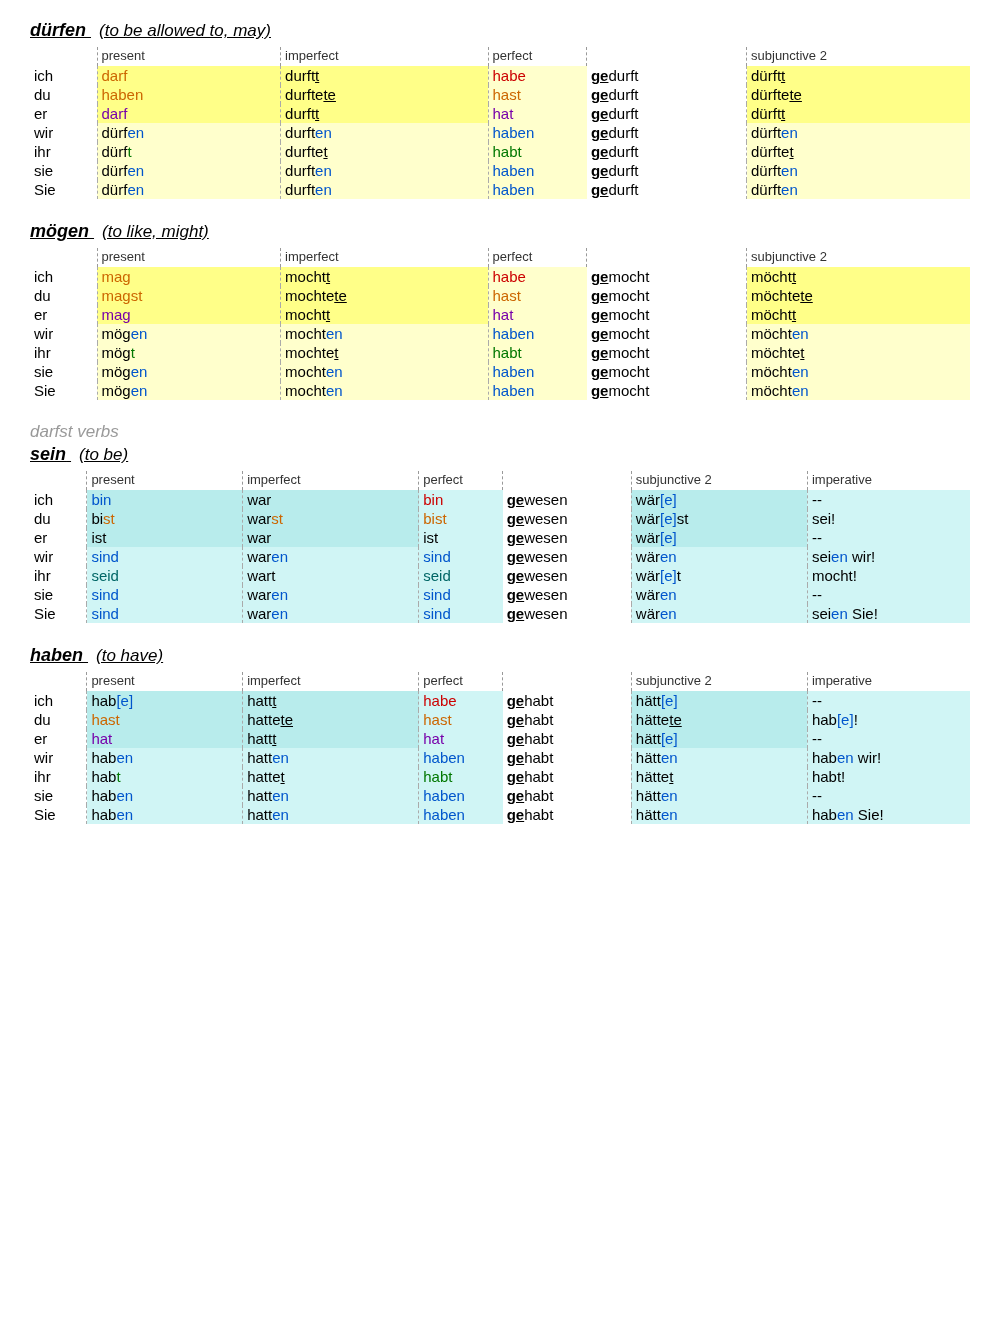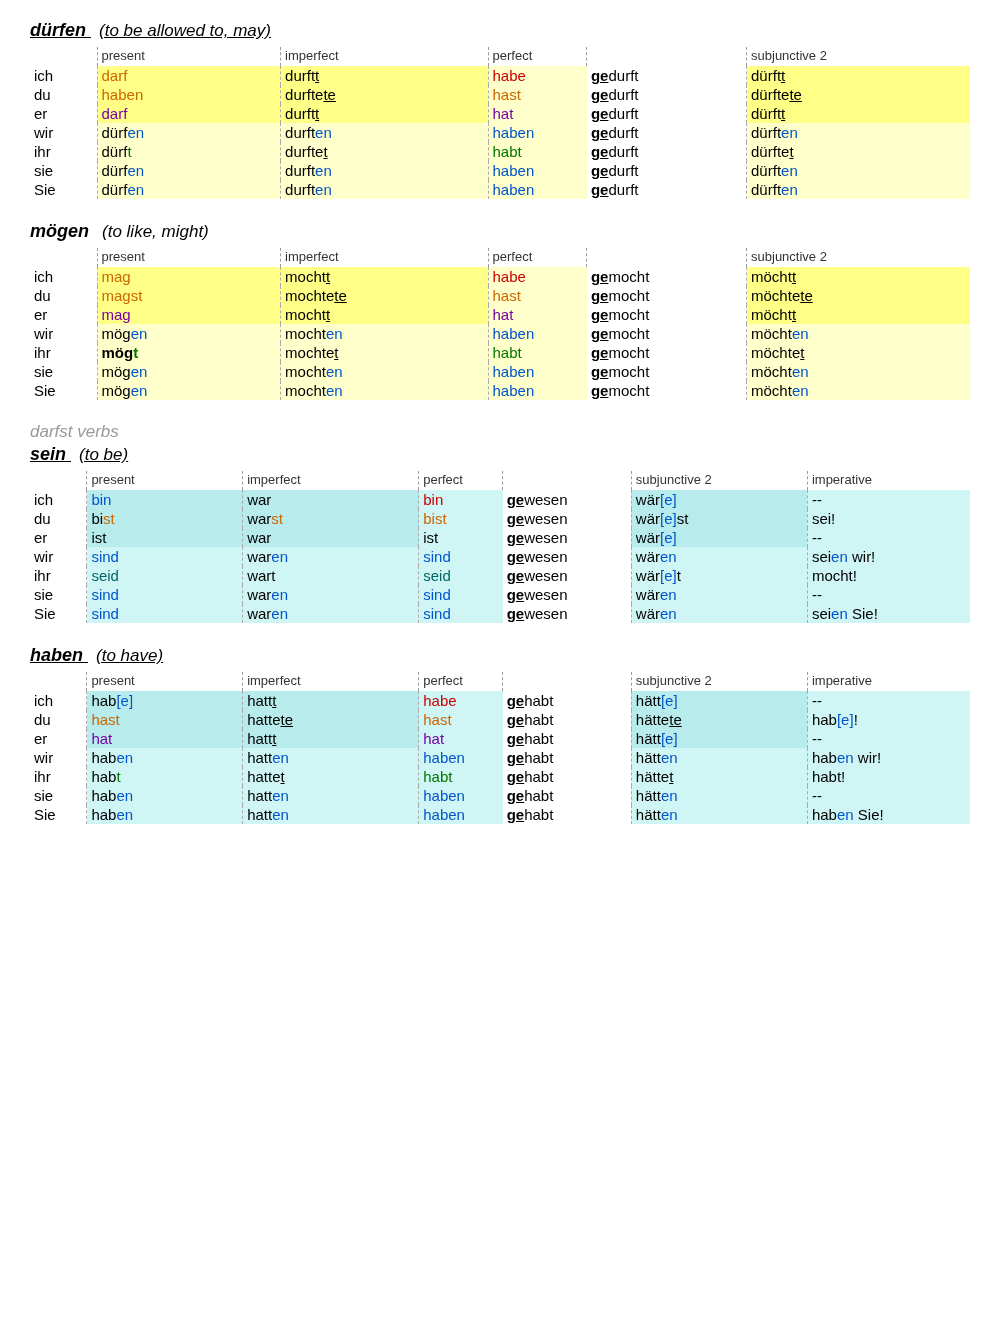--- a/index.html
+++ b/index.html
@@ -92,21 +92,21 @@
             <td style="width:115px;border-left:1px dashed #aaa;padding:1px 6px 1px 4px;background:#ffffcc;"><span>dürf<span style="color:#0055cc">en</span></span></td>
             <td style="width:130px;border-left:1px dashed #aaa;padding:1px 6px 1px 4px;background:#ffffcc;"><span>durft<span style="color:#0055cc">en</span></span></td>
             <td style="width:62px;border-left:1px dashed #aaa;padding:1px 6px 1px 4px;background:#ffffcc;"><span style="color:#0055cc">haben</span></td>
             <td style="width:100px;padding:1px 6px 1px 4px;"><strong><u>ge</u></strong>durft</td>
             <td style="width:140px;border-left:1px dashed #aaa;padding:1px 6px 1px 4px;background:#ffffcc;"><span>dürft<span style="color:#0055cc">en</span></span></td>
           </tr>
         </tbody>
       </table>
     </div>
     <div style="margin-bottom:22px;">
-      <div style="font-style:italic;font-weight:bold;font-size:18px;margin-bottom:6px;">
+      <div style="font-style:italic;font-weight:bold;text-decoration:underline;font-size:18px;margin-bottom:6px;">
     <span>mögen</span>
     <span style="font-weight:normal;text-decoration:none;font-style:italic;font-size:17px;margin-left:8px;">(to like, might)</span>
   </div>
       <table style="border-collapse:collapse;">
         <tbody>
           <tr>
             <td style="width:42px;"></td>
             <td style="width:115px;border-left:1px dashed #999;padding:1px 6px 3px 4px;font-size:13px;color:#333;">present</td>
             <td style="width:130px;border-left:1px dashed #999;padding:1px 6px 3px 4px;font-size:13px;color:#333;">imperfect</td>
             <td style="width:62px;border-left:1px dashed #999;padding:1px 6px 3px 4px;font-size:13px;color:#333;">perfect</td>
@@ -140,21 +140,21 @@
           <tr>
             <td style="width:42px;padding:1px 4px;">wir</td>
             <td style="width:115px;border-left:1px dashed #aaa;padding:1px 6px 1px 4px;background:#ffffcc;"><span>mög<span style="color:#0055cc">en</span></span></td>
             <td style="width:130px;border-left:1px dashed #aaa;padding:1px 6px 1px 4px;background:#ffffcc;"><span>mocht<span style="color:#0055cc">en</span></span></td>
             <td style="width:62px;border-left:1px dashed #aaa;padding:1px 6px 1px 4px;background:#ffffcc;"><span style="color:#0055cc">haben</span></td>
             <td style="width:100px;padding:1px 6px 1px 4px;"><strong><u>ge</u></strong>mocht</td>
             <td style="width:140px;border-left:1px dashed #aaa;padding:1px 6px 1px 4px;background:#ffffcc;"><span>möcht<span style="color:#0055cc">en</span></span></td>
           </tr>
           <tr>
             <td style="width:42px;padding:1px 4px;">ihr</td>
-            <td style="width:115px;border-left:1px dashed #aaa;padding:1px 6px 1px 4px;background:#ffffcc;font-weight:bold;"><span>mög<span style="color:#007700">t</span></span></td>
+            <td style="width:115px;border-left:1px dashed #aaa;padding:1px 6px 1px 4px;background:#ffffcc;"><span>mög<span style="color:#007700">t</span></span></td>
             <td style="width:130px;border-left:1px dashed #aaa;padding:1px 6px 1px 4px;background:#ffffcc;"><span>mochte<u>t</u></span></td>
             <td style="width:62px;border-left:1px dashed #aaa;padding:1px 6px 1px 4px;background:#ffffcc;"><span style="color:#007700">habt</span></td>
             <td style="width:100px;padding:1px 6px 1px 4px;"><strong><u>ge</u></strong>mocht</td>
             <td style="width:140px;border-left:1px dashed #aaa;padding:1px 6px 1px 4px;background:#ffffcc;"><span>möchte<u>t</u></span></td>
           </tr>
           <tr>
             <td style="width:42px;padding:1px 4px;">sie</td>
             <td style="width:115px;border-left:1px dashed #aaa;padding:1px 6px 1px 4px;background:#ffffcc;"><span>mög<span style="color:#0055cc">en</span></span></td>
             <td style="width:130px;border-left:1px dashed #aaa;padding:1px 6px 1px 4px;background:#ffffcc;"><span>mocht<span style="color:#0055cc">en</span></span></td>
             <td style="width:62px;border-left:1px dashed #aaa;padding:1px 6px 1px 4px;background:#ffffcc;"><span style="color:#0055cc">haben</span></td>

